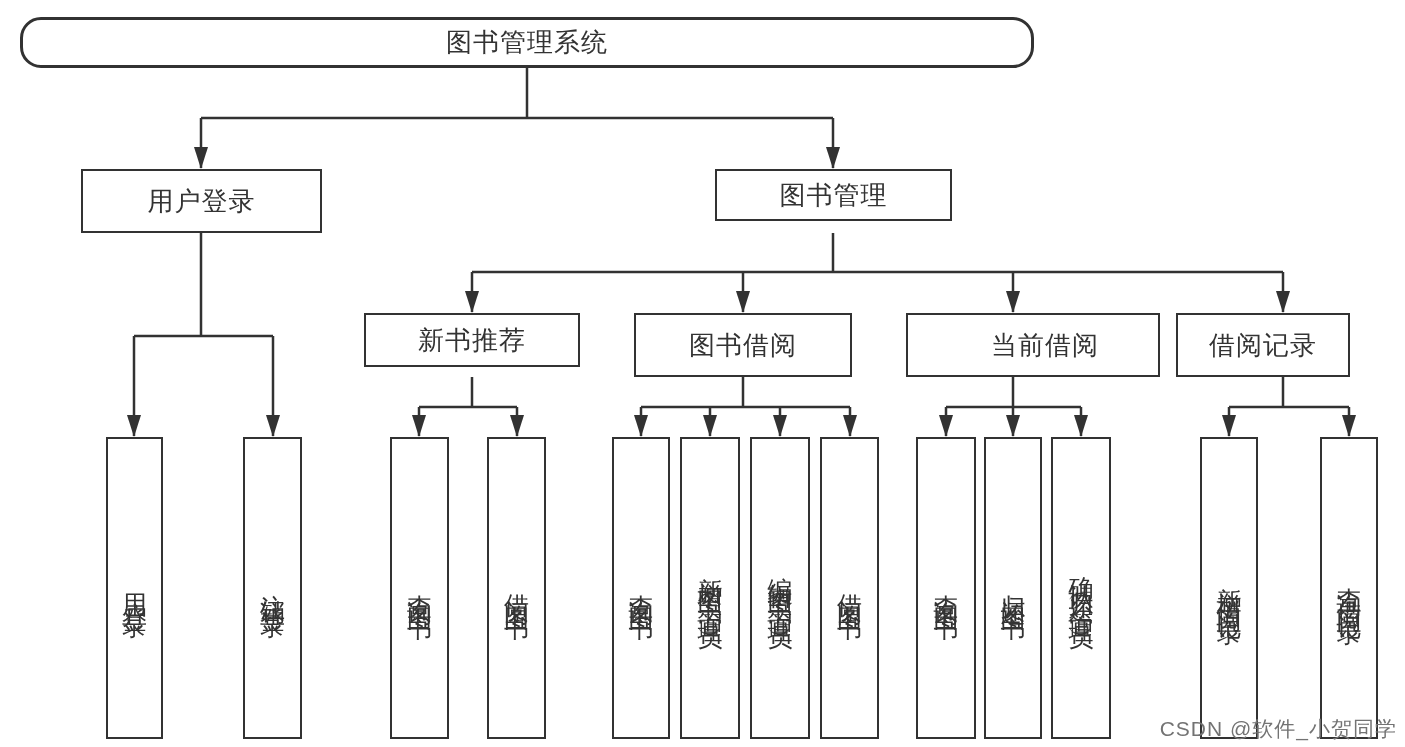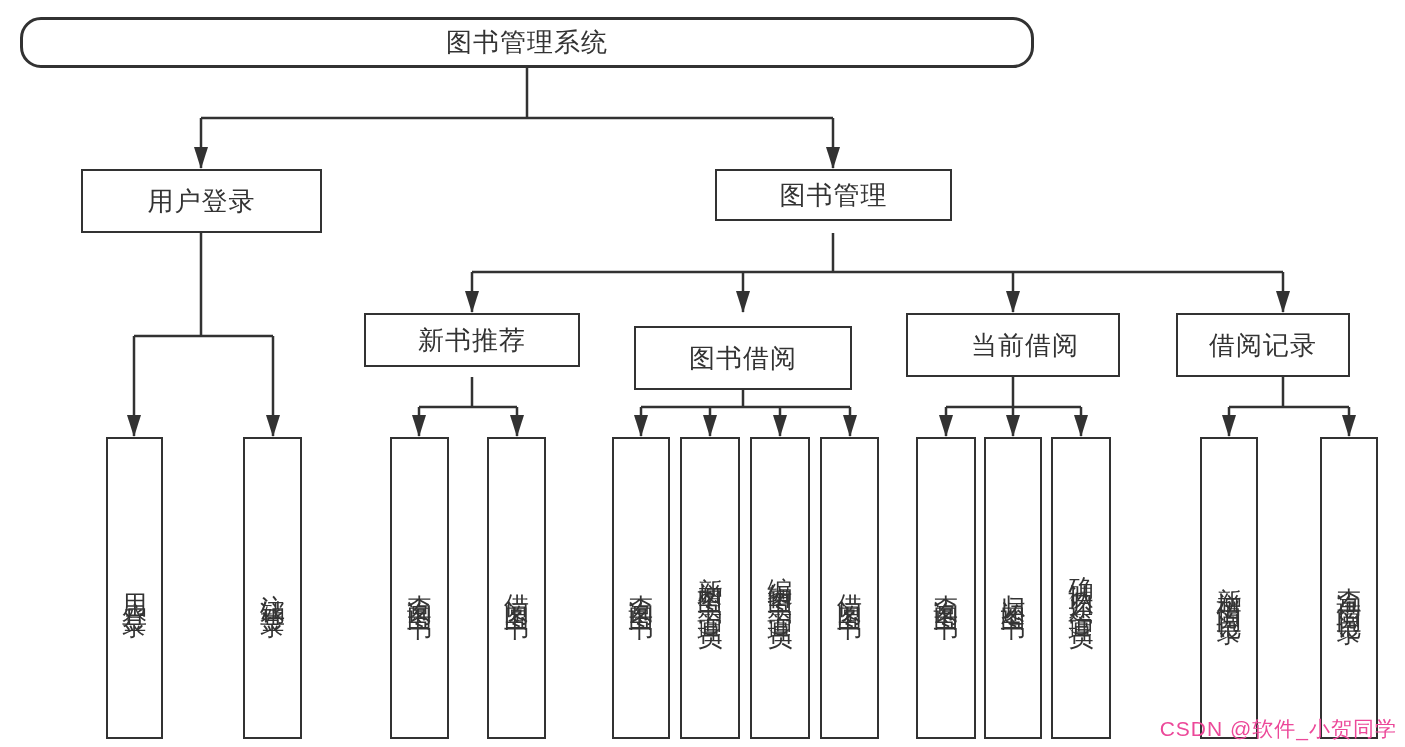--- a/index.html
+++ b/index.html
@@ -44,21 +44,21 @@
     font-size: 25px;
     letter-spacing: 7px;
     white-space: normal;
     line-height: 1;
   }
   .watermark {
     position: absolute;
     right: 8px;
     bottom: 4px;
     font-size: 21px;
-    color: #ec4899;
+    color: #737373;
     letter-spacing: 1px;
     z-index: 5;
     pointer-events: none;
   }
 </style>
 </head>
 <body>
 
 <div id="canvas">
 
@@ -104,22 +104,22 @@
       <path d="M1349,407 V436" marker-end="url(#ah)"></path>
     </g>
   </svg>
 
   <div class="node hbox" style="left:20px; top:17px; width:1014px; height:51px; border-width:3px;border-radius:21px;">图书管理系统</div>
 
   <div class="node hbox" style="left:81px; top:169px; width:241px; height:64px;">用户登录</div>
   <div class="node hbox" style="left:715px; top:169px; width:237px; height:52px;">图书管理</div>
 
   <div class="node hbox" style="left:364px; top:313px; width:216px; height:54px;">新书推荐</div>
-  <div class="node hbox" style="left:634px; top:313px; width:218px; height:64px;margin-top:13px;">图书借阅</div>
-  <div class="node hbox" style="left:906px; top:313px; width:214px; height:64px;padding-left:24px;">当前借阅</div>
+  <div class="node hbox" style="left:634px; top:313px; width:218px; height:64px;">图书借阅</div>
+  <div class="node hbox" style="left:906px; top:313px; width:254px; height:64px;padding-left:24px;">当前借阅</div>
   <div class="node hbox" style="left:1176px; top:313px; width:174px; height:64px;">借阅记录</div>
 
   <div class="node vbox" style="left:106px; top:437px; width:57px; height:302px;">用户登录</div>
   <div class="node vbox" style="left:243px; top:437px; width:59px; height:302px;">注销登录</div>
 
   <div class="node vbox" style="left:390px; top:437px; width:59px; height:302px;">查询图书</div>
   <div class="node vbox" style="left:487px; top:437px; width:59px; height:302px;">借阅图书</div>
 
   <div class="node vbox" style="left:612px; top:437px; width:58px; height:302px;">查询图书</div>
   <div class="node vbox" style="left:680px; top:437px; width:60px; height:302px;">新增图书（管理员）</div>

